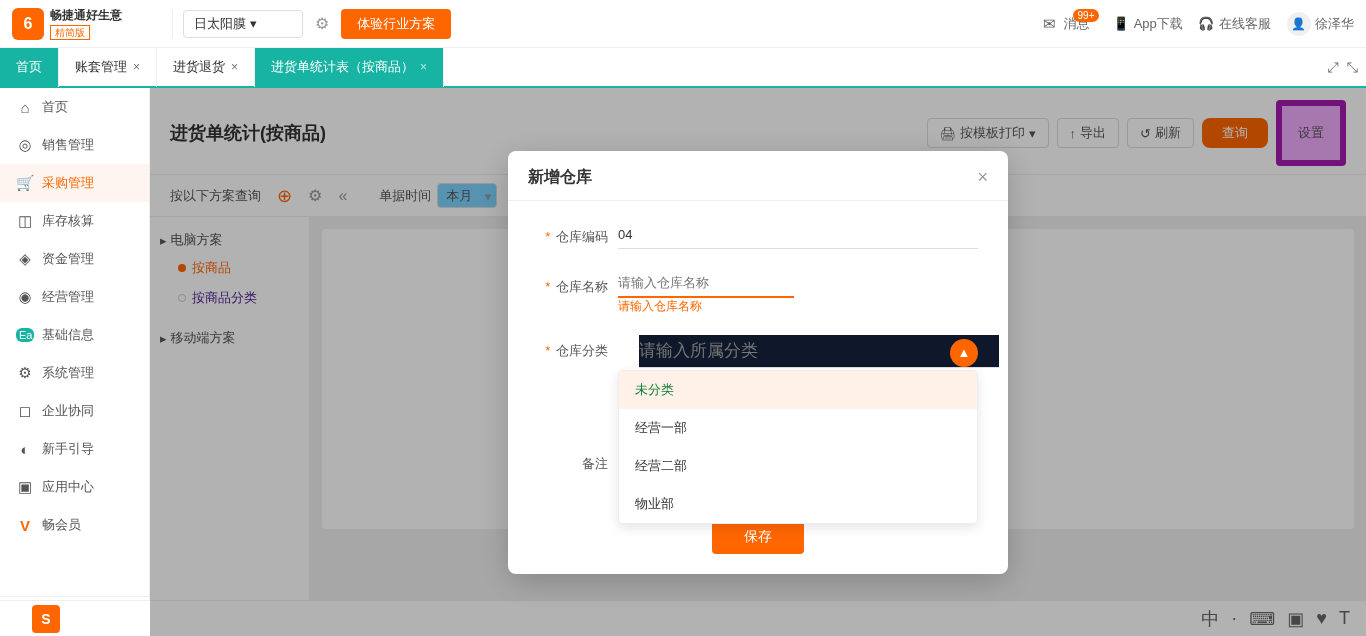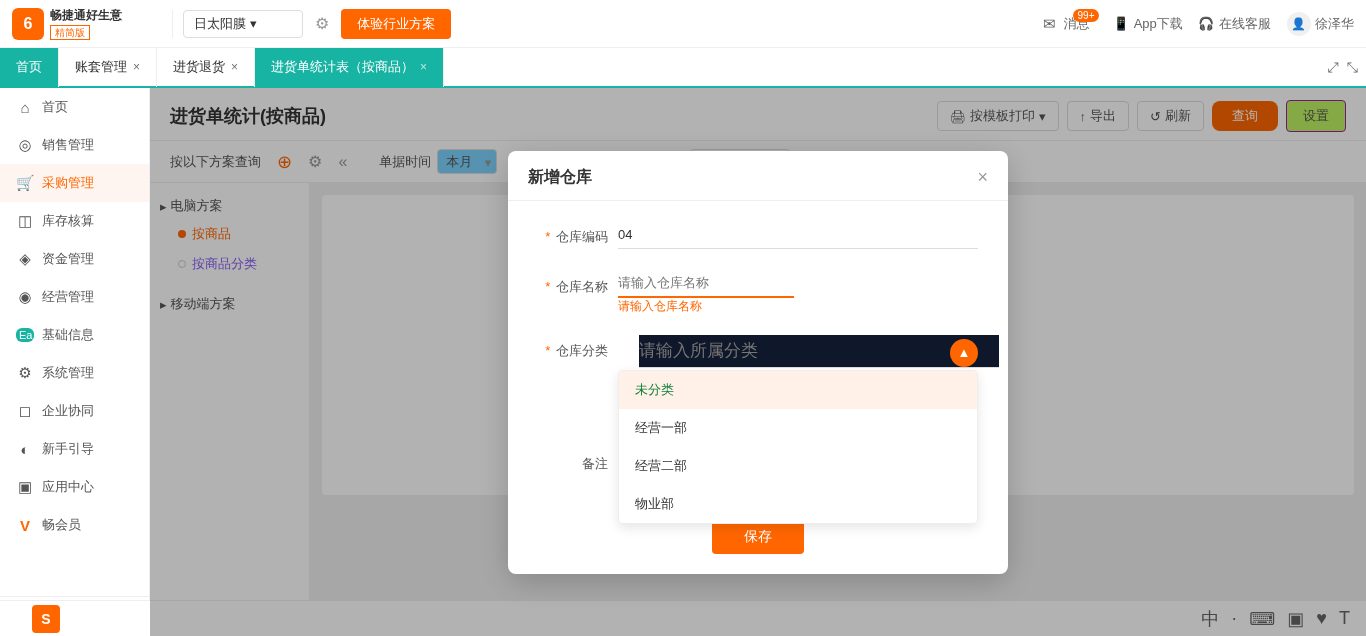--- a/index.html
+++ b/index.html
@@ -133,22 +133,22 @@
     .action-btn {
       display: flex; align-items: center; gap: 4px;
       padding: 5px 12px; border: 1px solid #ddd; border-radius: 4px;
       background: #fff; cursor: pointer; color: #555; font-size: 13px;
     }
     .query-btn {
       background: #f60; color: #fff; border: none;
       padding: 6px 20px; border-radius: 8px; cursor: pointer; font-size: 13px;
     }
     .set-btn {
-      background: #bef264; color: #555; border: 1px solid #a21caf;
-      padding: 6px 16px; border-radius: 4px; cursor: pointer; font-size: 13px;
+      background: #f0abfc; color: #555; border: 6px solid #a21caf;
+      padding: 18px 16px; border-radius: 4px; cursor: pointer; font-size: 13px;
     }
 
     
     .overlay {
       position: absolute; top: 0; left: 0; right: 0; bottom: 0;
       background: rgba(0,0,0,0.3);
       z-index: 100;
       display: flex; align-items: center; justify-content: center;
     }
 
@@ -448,21 +448,21 @@
         <div style="padding:6px 10px;">
           <div style="display:flex;align-items:center;gap:4px;color:#555;font-size:13px;cursor:pointer;">
             <span>▸</span>
             <span>电脑方案</span>
           </div>
           <div style="padding-left:14px;margin-top:4px;">
             <div style="display:flex;align-items:center;gap:6px;padding:6px 4px;cursor:pointer;color:#f60;">
               <span style="width:8px;height:8px;border-radius:50%;background:#f60;display:inline-block;"></span>
               <span>按商品</span>
             </div>
-            <div style="display:flex;align-items:center;gap:6px;padding:6px 4px;cursor:pointer;color:#8b5cf6;">
+            <div style="display:flex;align-items:center;gap:6px;padding:6px 4px;cursor:pointer;color:#4c1d95;">
               <span style="width:8px;height:8px;border-radius:50%;border:1px solid #ccc;display:inline-block;"></span>
               <span>按商品分类</span>
             </div>
           </div>
         </div>
         <div style="padding:6px 10px;margin-top:4px;">
           <div style="display:flex;align-items:center;gap:4px;color:#555;font-size:13px;cursor:pointer;">
             <span>▸</span>
             <span>移动端方案</span>
           </div>

